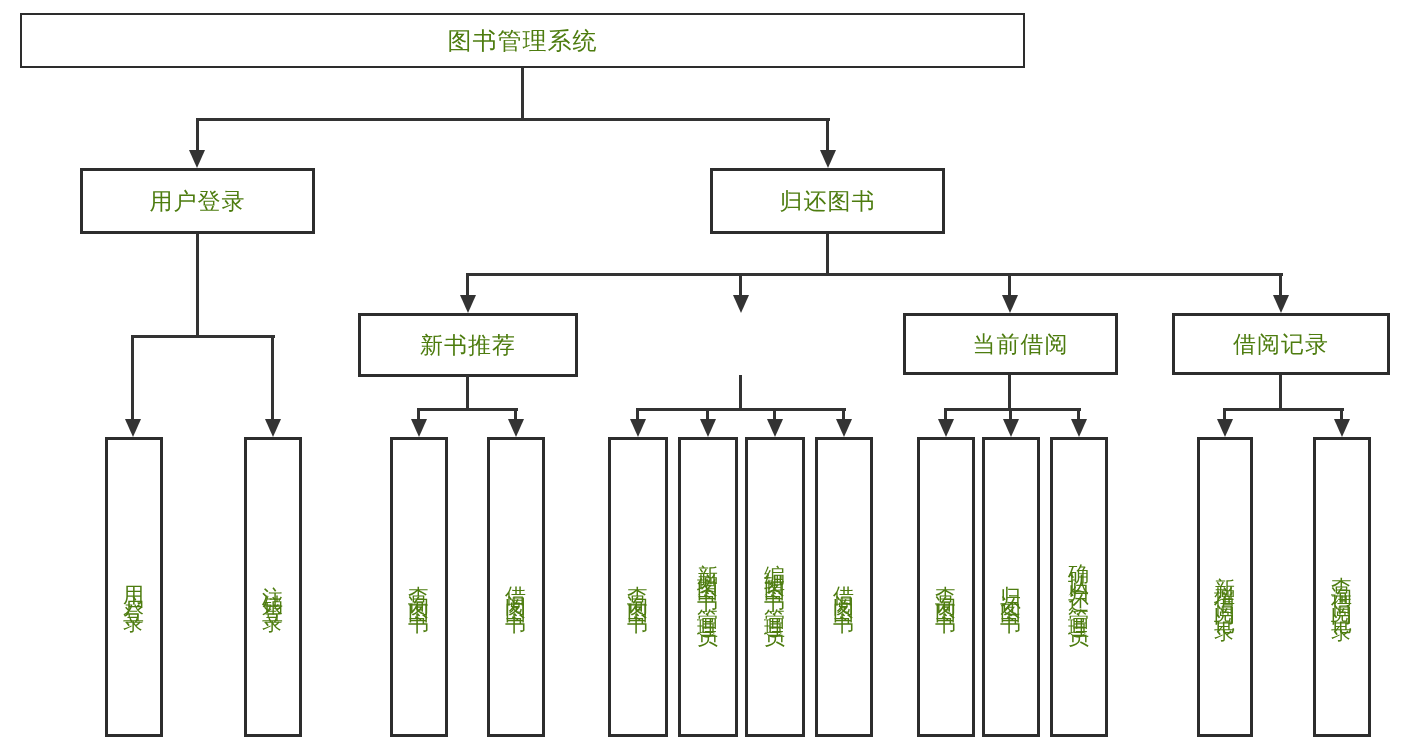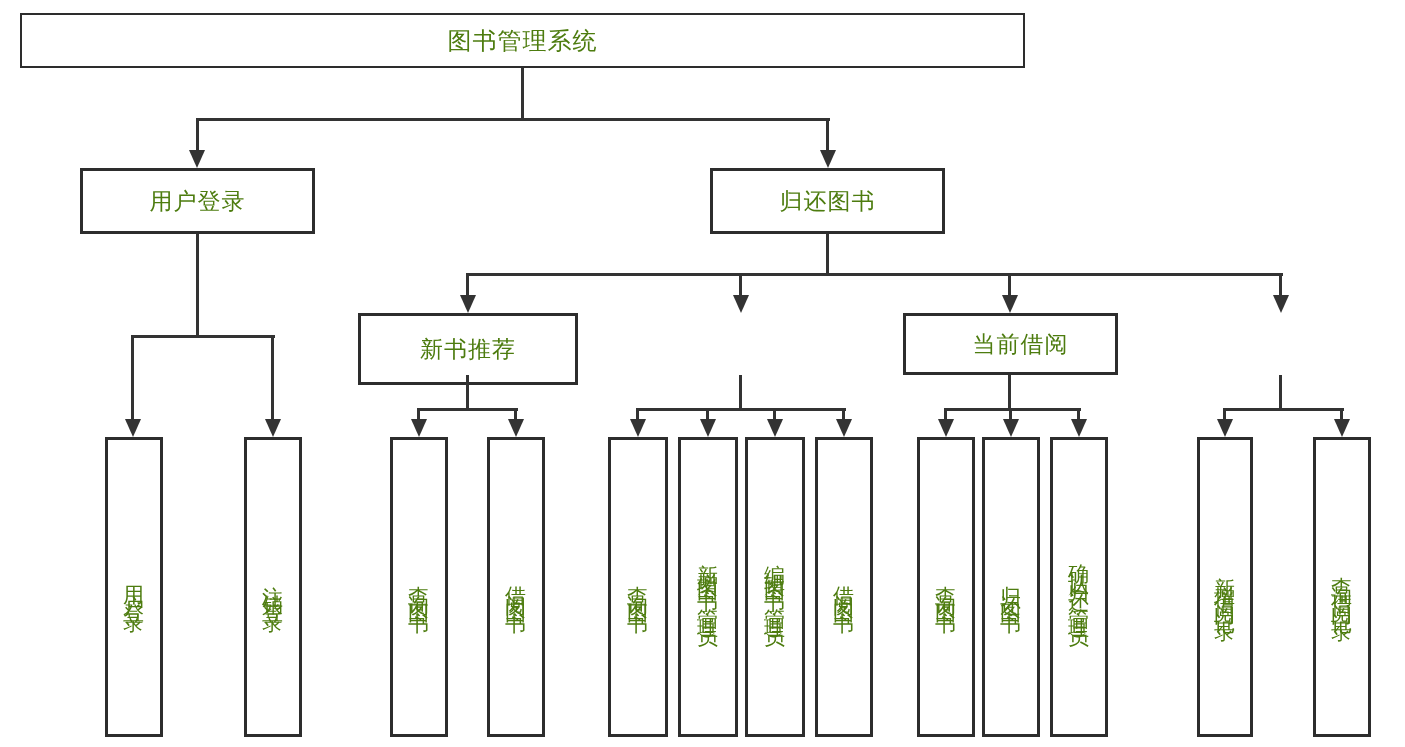--- a/index.html
+++ b/index.html
@@ -34,22 +34,23 @@
 </head>
 <body>
 
 <div class="canvas">
 
   <div class="box root" style="left:20px; top:13px; width:1005px; height:55px;">图书管理系统</div>
 
   <div class="box" style="left:80px; top:168px; width:235px; height:66px;">用户登录</div>
   <div class="box" style="left:710px; top:168px; width:235px; height:66px;">归还图书</div>
 
-  <div class="box" style="left:358px; top:313px; width:220px; height:72px;">新书推荐</div>
+  <div class="box" style="left:358px; top:313px; width:220px; height:64px;">新书推荐</div>
   <div class="box" style="left:903px; top:313px; width:215px; height:62px;padding-left:20px;">当前借阅</div>
+  <div class="box" style="left:1172px; top:313px; width:218px; height:62px;">借阅记录</div>
 
   <div class="box vbox" style="left:105px; top:437px; width:58px; height:300px;">用户登录</div>
   <div class="box vbox" style="left:244px; top:437px; width:58px; height:300px;">注销登录</div>
 
   <div class="box vbox" style="left:390px; top:437px; width:58px; height:300px;">查询图书</div>
   <div class="box vbox" style="left:487px; top:437px; width:58px; height:300px;">借阅图书</div>
 
   <div class="box vbox" style="left:608px; top:437px; width:60px; height:300px;">查询图书</div>
   <div class="box vbox" style="left:678px; top:437px; width:60px; height:300px;">新增图书（管理员）</div>
   <div class="box vbox" style="left:745px; top:437px; width:60px; height:300px;">编辑图书（管理员）</div>

